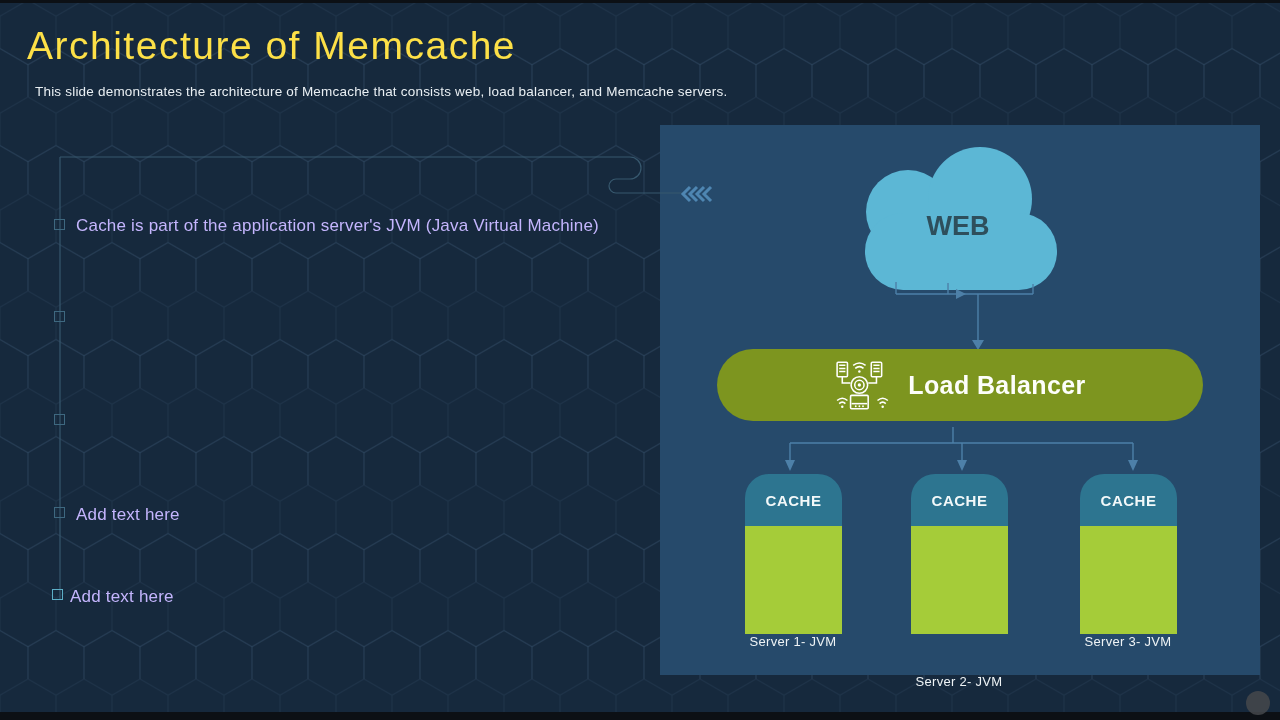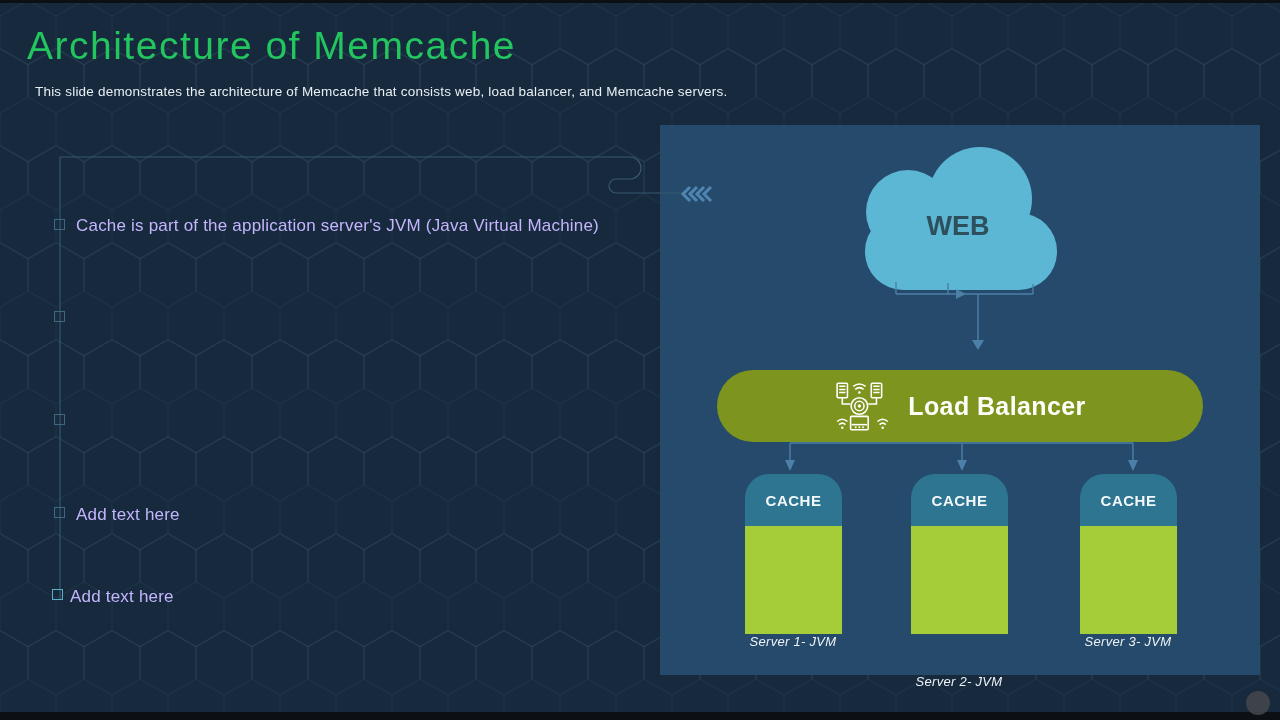--- a/index.html
+++ b/index.html
@@ -10,21 +10,21 @@
     font-family:"Liberation Sans", sans-serif;
     color:#eef3f5;
   }
   .hex-bg { position:absolute; left:0; top:0; z-index:0; }
   .edge-bar { position:absolute; left:0; width:1280px; background:#0c1015; z-index:6; }
   .edge-bar.top { top:0; height:3px; }
   .edge-bar.bottom { bottom:0; height:8px; }
 
   .title {
     position:absolute; left:27px; top:24px; z-index:3;
-    font-size:39px; font-weight:300; letter-spacing:1.5px; color:#22c55e;
+    font-size:39px; font-weight:300; letter-spacing:1.5px; color:#fde047;
   }
   .subtitle {
     position:absolute; left:35px; top:84px; z-index:3;
     font-size:13.5px; letter-spacing:0.2px; color:#e9eff3;
   }
 
   .panel {
     position:absolute; left:660px; top:125px; width:600px; height:550px;
     background:#264a6b; z-index:1;
   }
@@ -34,36 +34,36 @@
     position:absolute; width:11px; height:11px; z-index:3;
     border:1.4px solid #3e6880; background:transparent;
   }
   .bullet-square.bright { border-color:#5caec6; }
   .bullet-text {
     position:absolute; z-index:3; font-size:17px; line-height:23px;
     color:#c4b5fd; white-space:pre-line; letter-spacing:0.2px;
   }
 
   .lb-pill {
-    position:absolute; left:717px; top:370px; width:486px; height:72px;
+    position:absolute; left:717px; top:349px; width:486px; height:72px;
     background:#7d951f; border-radius:36px; z-index:3;
     display:flex; align-items:center; justify-content:center; gap:16px;
   }
   .lb-label { font-size:25px; font-weight:bold; color:#fdfefa; letter-spacing:0.4px; }
 
   .cache-node { position:absolute; top:474px; width:97px; z-index:3; }
   .cache-header {
     height:52px; background:#2d7590; border-radius:24px 24px 0 0;
     display:flex; align-items:center; justify-content:center;
     color:#f2f8f9; font-size:15px; font-weight:bold; letter-spacing:0.5px;
   }
   .cache-body { height:108px; background:#a5cc39; }
   .server-label {
     position:absolute; top:634px; width:140px; z-index:3;
-    text-align:center; font-size:13px; color:#eef3f5; letter-spacing:0.3px;font-style:italic;
+    text-align:center; font-size:13px; color:#eef3f5; letter-spacing:0.3px;
   }
   .watermark {
     position:absolute; left:1246px; top:691px; width:24px; height:24px;
     border-radius:50%; background:#45484b; opacity:0.85; z-index:7;
   }
 </style>
 </head>
 <body>
 
 <div class="slide">

